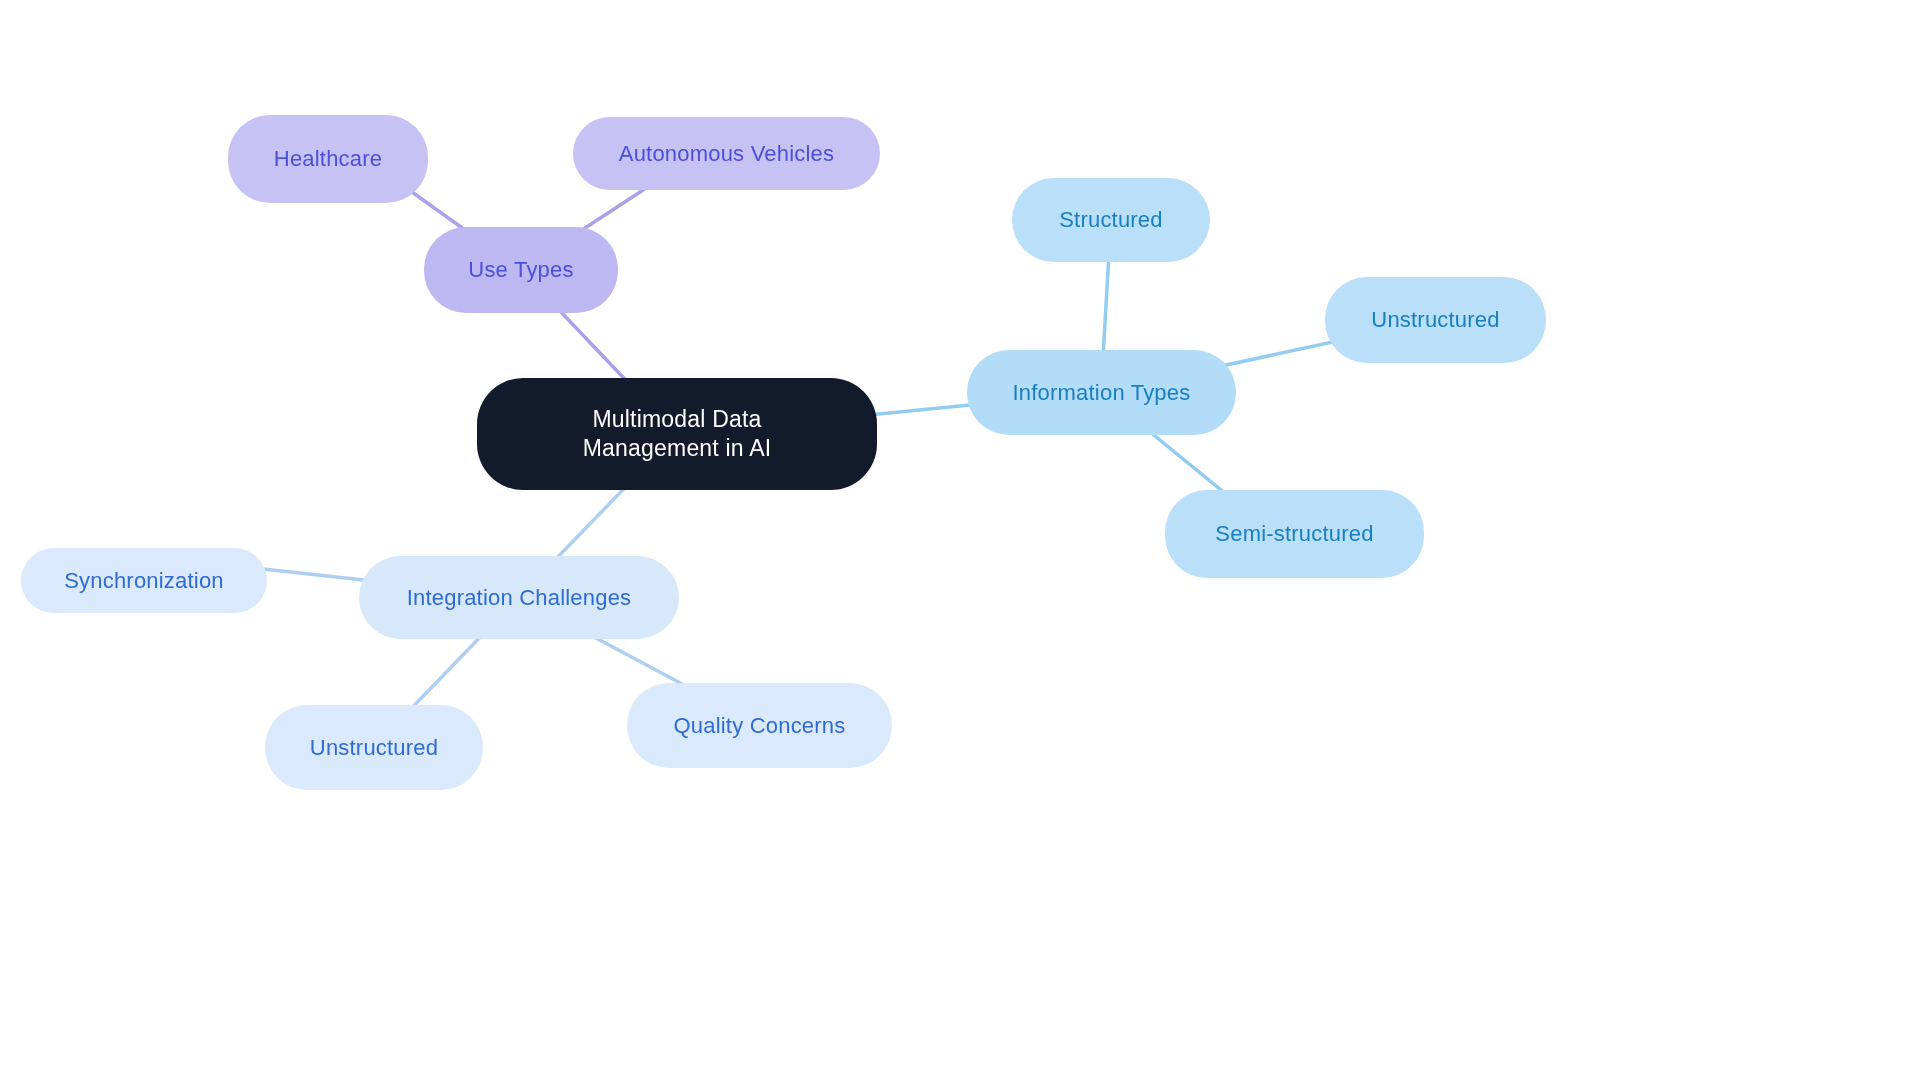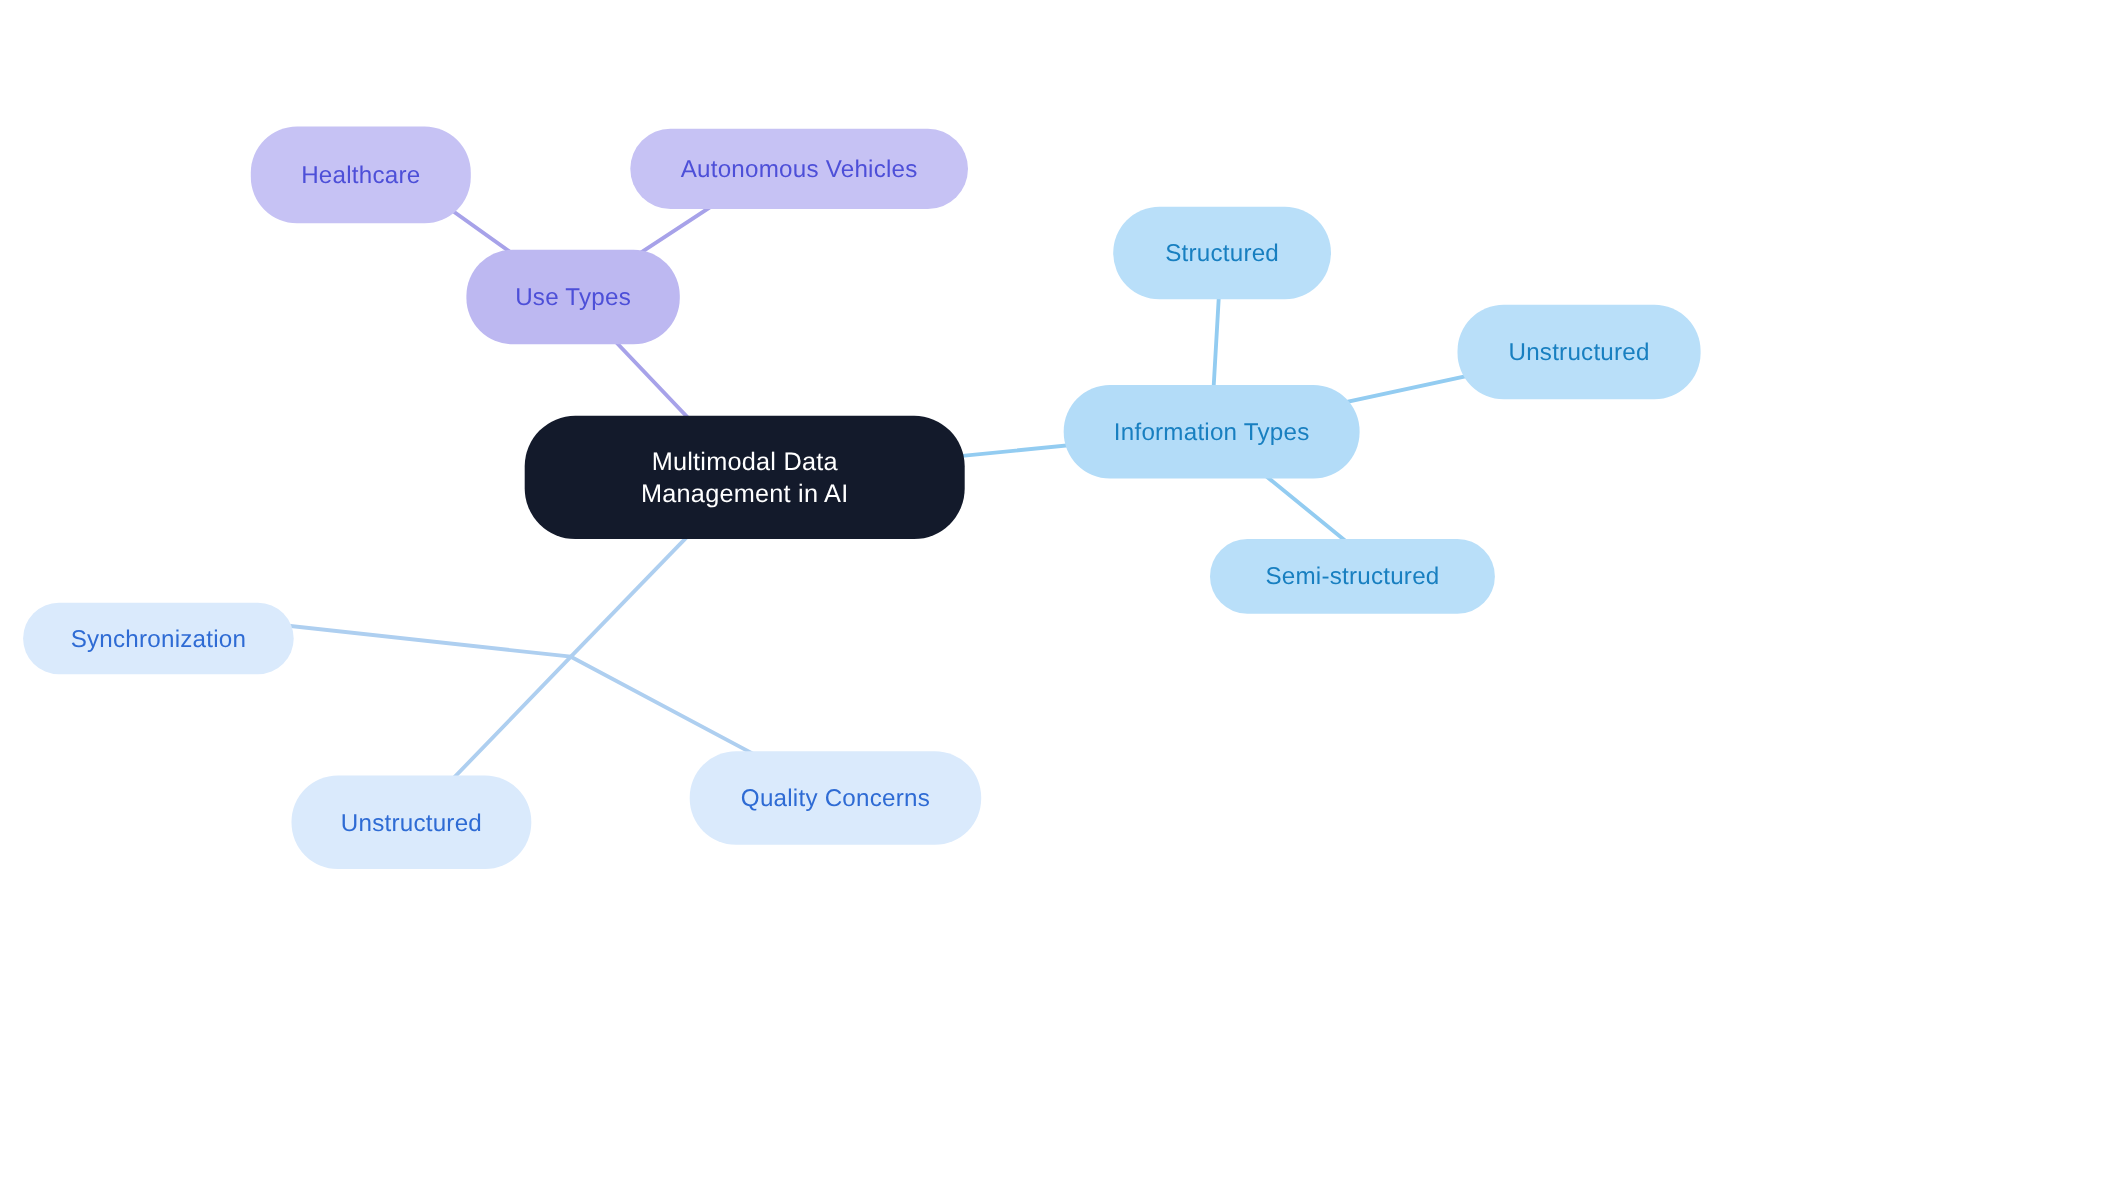--- a/index.html
+++ b/index.html
@@ -115,30 +115,33 @@
   <div class="node node-purple-child" style="left:228px; top:88px; width:200px; height:88px;">
     <span>Healthcare</span>
   </div>
   <div class="node node-purple-child" style="left:573px; top:90px; width:307px; height:73px;">
     <span>Autonomous Vehicles</span>
   </div>
 
   <div class="node node-sky" style="left:967px; top:350px; width:269px; height:85px;">
     <span>Information Types</span>
   </div>
-  <div class="node node-sky-child" style="left:1012px; top:188px; width:198px; height:84px;">
+  <div class="node node-sky-child" style="left:1012px; top:178px; width:198px; height:84px;">
     <span>Structured</span>
   </div>
   <div class="node node-sky-child" style="left:1325px; top:277px; width:221px; height:86px;">
     <span>Unstructured</span>
   </div>
-  <div class="node node-sky-child" style="left:1100px; top:490px; width:259px; height:68px;">
+  <div class="node node-sky-child" style="left:1165px; top:490px; width:259px; height:88px;">
     <span>Semi-structured</span>
   </div>
 
+  <div class="node node-light" style="left:359px; top:556px; width:320px; height:83px;">
+    <span>Integration Challenges</span>
+  </div>
   <div class="node node-light-child" style="left:21px; top:513px; width:246px; height:65px;margin-top:35px;">
     <span>Synchronization</span>
   </div>
   <div class="node node-light-child" style="left:265px; top:705px; width:218px; height:85px;">
     <span>Unstructured</span>
   </div>
   <div class="node node-light-child" style="left:627px; top:683px; width:265px; height:85px;">
     <span>Quality Concerns</span>
   </div>
 

